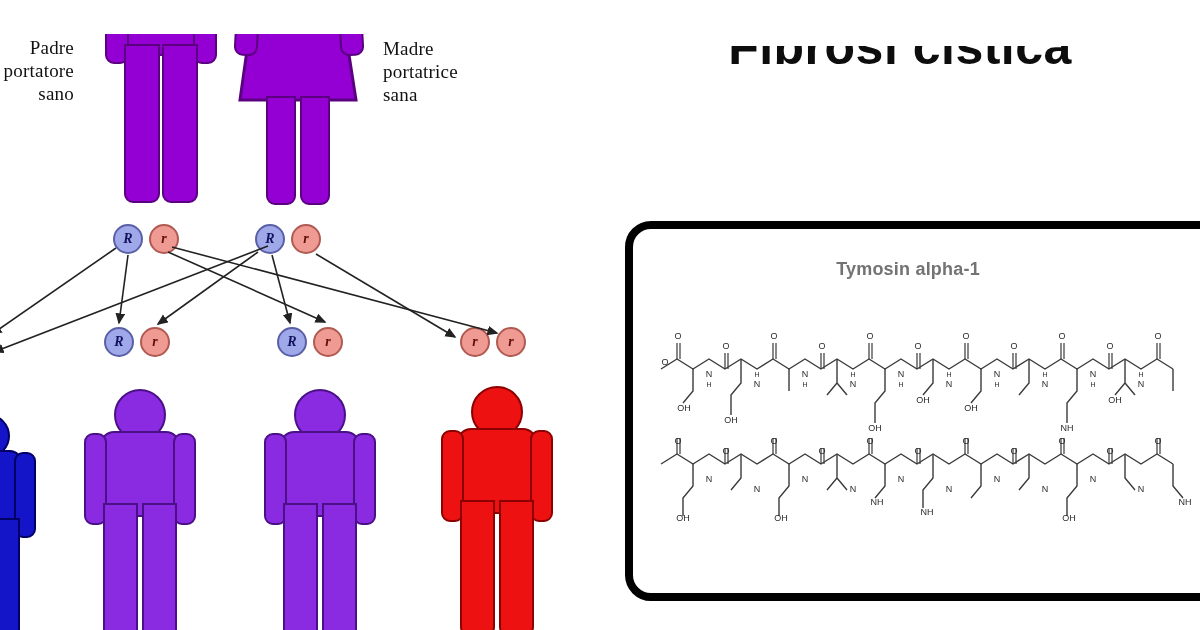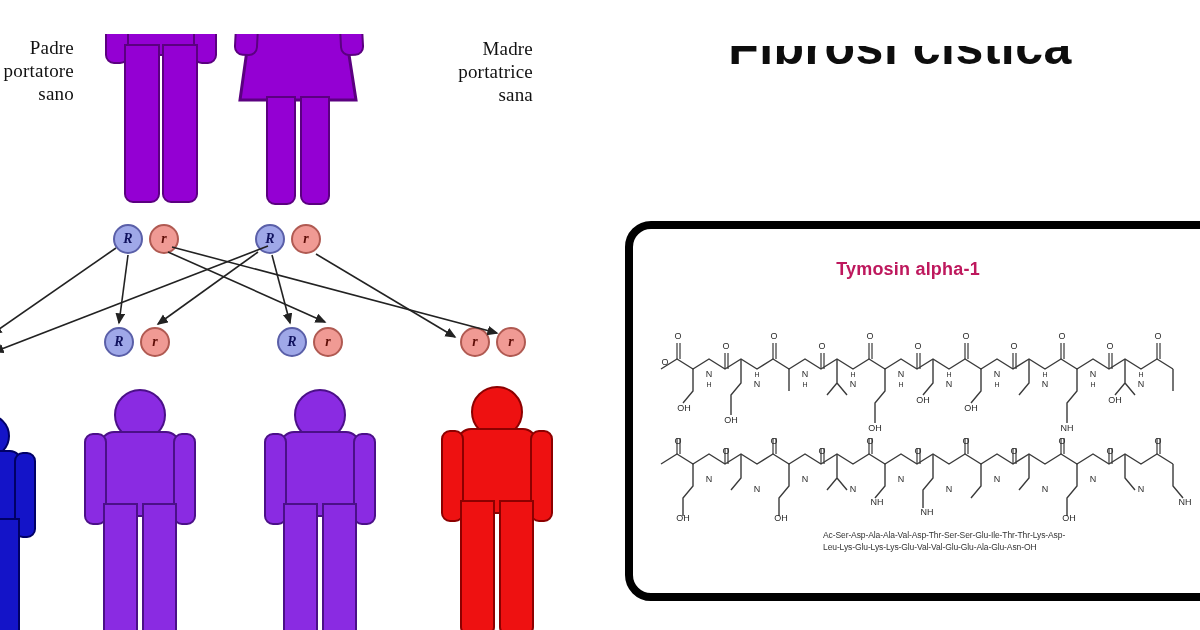--- a/index.html
+++ b/index.html
@@ -15,21 +15,21 @@
 
   
   #left-panel{position:absolute;left:0;top:0;width:600px;height:630px;overflow:hidden;}
 
   .label-serif{
     position:absolute;
     font-family:"Liberation Serif", serif;
     font-size:19px;
     line-height:23px;
     color:#111;
-    text-align:right;
+    text-align:left;
     white-space:pre-line;
     letter-spacing:.2px;
   }
   #father-label{left:-46px;top:2px;width:120px;text-align:right;}
   #mother-label{left:383px;top:3px;width:150px;}
 
   
   .person{position:absolute;}
 
   
@@ -91,21 +91,21 @@
   }
 
   #structure-box{
     position:absolute;left:25px;top:175px;width:600px;height:380px;
     border:8px solid #000;border-radius:26px;
     background:#fff;box-sizing:border-box;overflow:hidden;
   }
   #structure-title{
     position:absolute;left:0;top:30px;width:550px;text-align:center;
     font-family:"Liberation Sans", sans-serif;
-    font-weight:bold;font-size:18px;color:#be185d;letter-spacing:.2px;
+    font-weight:bold;font-size:18px;color:#737373;letter-spacing:.2px;
   }
   #chem-canvas{position:absolute;left:18px;top:70px;width:560px;height:230px;}
   #sequence{
     position:absolute;left:190px;top:300px;width:360px;
     font-family:"Liberation Sans", sans-serif;
     font-size:8.5px;line-height:12px;color:#333;
     letter-spacing:-.1px;
     word-spacing:-1px;
   }
   #sequence div{white-space:nowrap;}
@@ -370,20 +370,16 @@
           <text x="32" y="222">OH</text>
             <text x="130" y="222">OH</text>
           <text x="226" y="206">NH</text>
             <text x="276" y="216">NH</text>
           <text x="418" y="222">OH</text>
             <text x="534" y="206">NH</text>
           <text x="14" y="66">O</text>
         </g>
       </svg>
 
-      <div id="sequence">
-        <div>Ac-Ser-Asp-Ala-Ala-Val-Asp-Thr-Ser-Ser-Glu-Ile-Thr-Thr-Lys-Asp-</div>
-        <div>Leu-Lys-Glu-Lys-Lys-Glu-Val-Val-Glu-Glu-Ala-Glu-Asn-OH</div>
-      </div>
     </div>
   </div>
 
 </div>
 
 </body></html>

